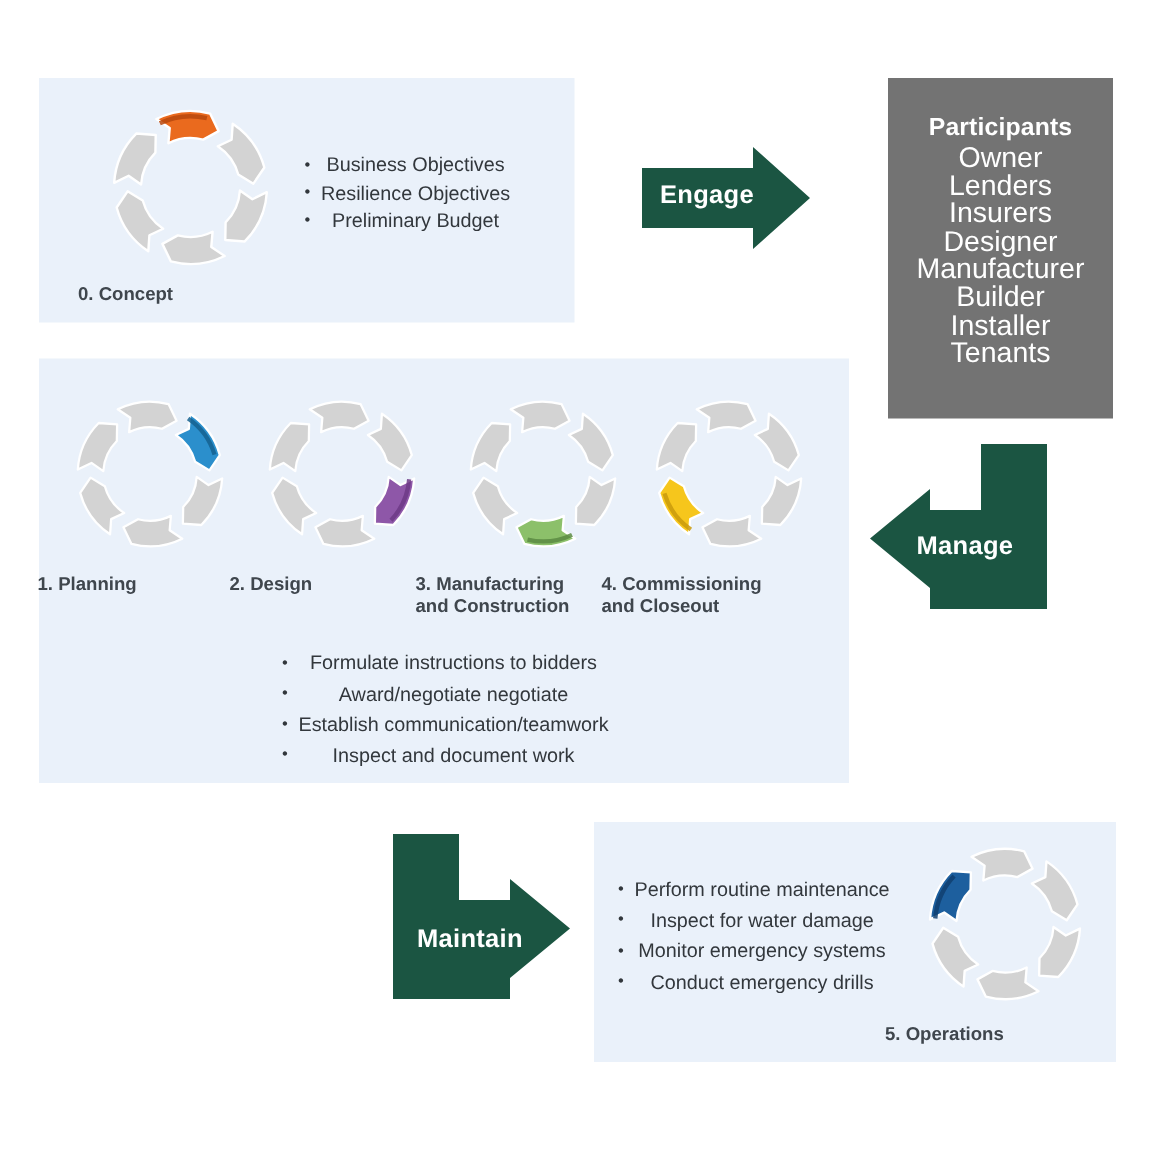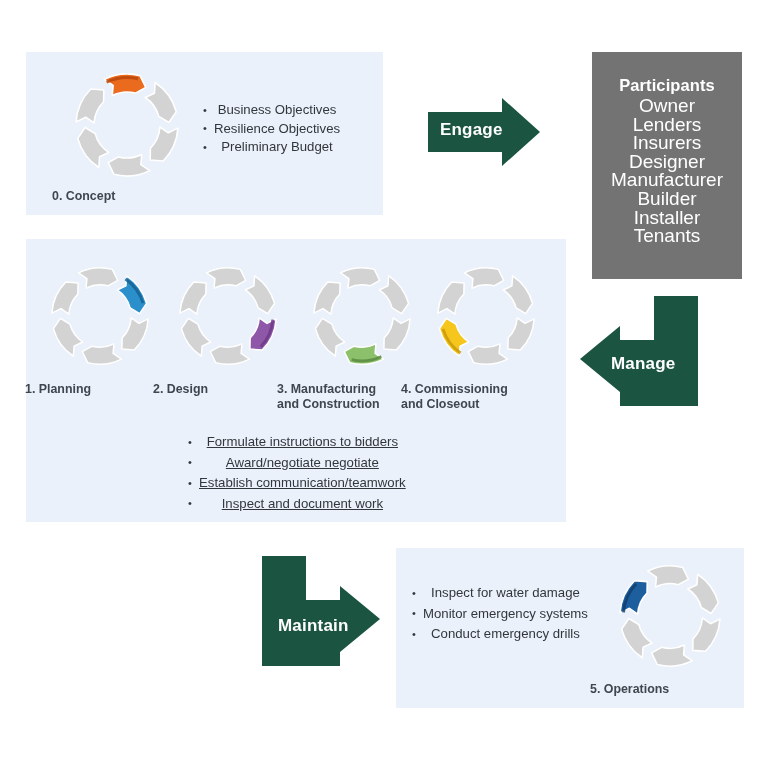--- a/index.html
+++ b/index.html
@@ -74,21 +74,21 @@
   }
   .bullets .bullet::before {
     content: "\2022";
     position: absolute;
     left: 0;
     top: -0.5px;
     font-size: 11px;
   }
   #bullets-concept  { left: 203px; top: 101px; }
   #bullets-delivery { left: 188px; top: 432px; }
-  #bullets-delivery .bullet { line-height: 20.6px; text-decoration: underline; }
+  #bullets-delivery .bullet { line-height: 20.6px; }
   #bullets-operations { left: 412px; top: 583px; }
   #bullets-operations .bullet { line-height: 20.6px; }
 
   
   .ring {
     position: absolute;
   }
   .ring svg { display: block; }
   .ring-label {
     position: absolute;
@@ -253,20 +253,21 @@
   <div class="arrow" id="arrow-manage">
     <svg width="118" height="110" viewBox="0 0 118 110">
       <polygon points="118,0 118,110 40,110 40,96 0,63 40,30 40,44 74,44 74,0" fill="#1b5542"></polygon>
     </svg>
     <div class="arrow-label">Manage</div>
   </div>
 
   <div class="panel" id="panel-operations" style="background: rgb(234, 241, 250);"></div>
 
   <div class="bullets" id="bullets-operations">
+    <span class="bullet">Perform routine maintenance</span>
     <span class="bullet">Inspect for water damage</span>
     <span class="bullet">Monitor emergency systems</span>
     <span class="bullet">Conduct emergency drills</span>
   </div>
 
   <div class="ring" id="ring-operations">
     <svg width="108" height="108" viewBox="0 0 110 110">
         <path d="M32.24,9.36 A51,51 0 0 1 68.06,5.70 L73.74,17.41 L63.45,23.10 A33,33 0 0 0 40.28,25.47 L41.14,15.35 Z" fill="#d3d3d3" stroke="#ffffff" stroke-width="1.6" stroke-linejoin="round"></path>
         <path d="M83.15,12.47 A51,51 0 0 1 104.23,41.66 L96.92,52.44 L86.85,46.37 A33,33 0 0 0 73.21,27.48 L82.40,23.17 Z" fill="#d3d3d3" stroke="#ffffff" stroke-width="1.6" stroke-linejoin="round"></path>
         <path d="M105.90,58.11 A51,51 0 0 1 91.16,90.96 L78.18,90.02 L78.40,78.27 A33,33 0 0 0 87.94,57.01 L96.27,62.82 Z" fill="#d3d3d3" stroke="#ffffff" stroke-width="1.6" stroke-linejoin="round"></path>

